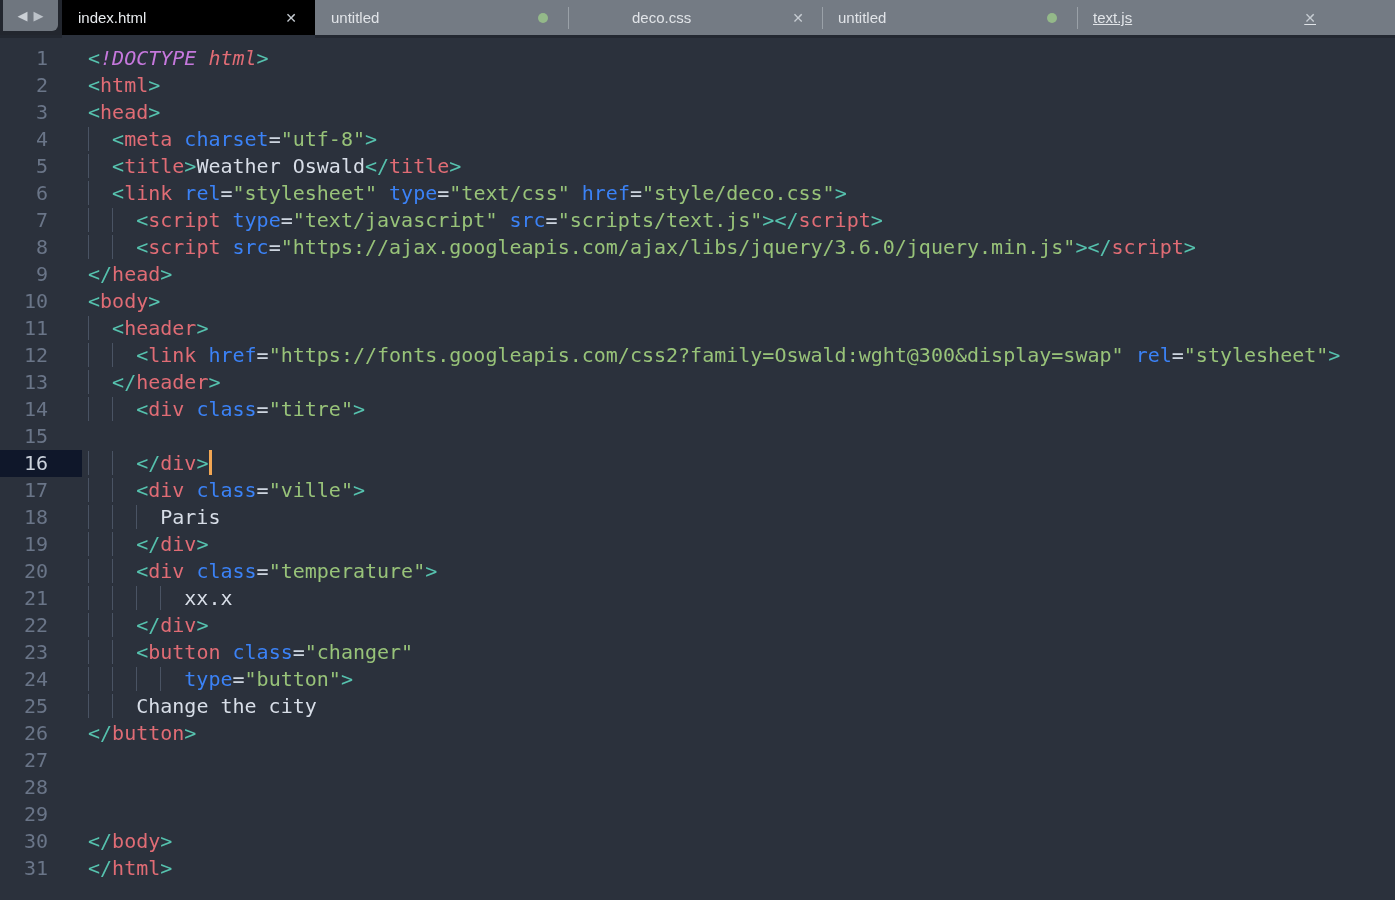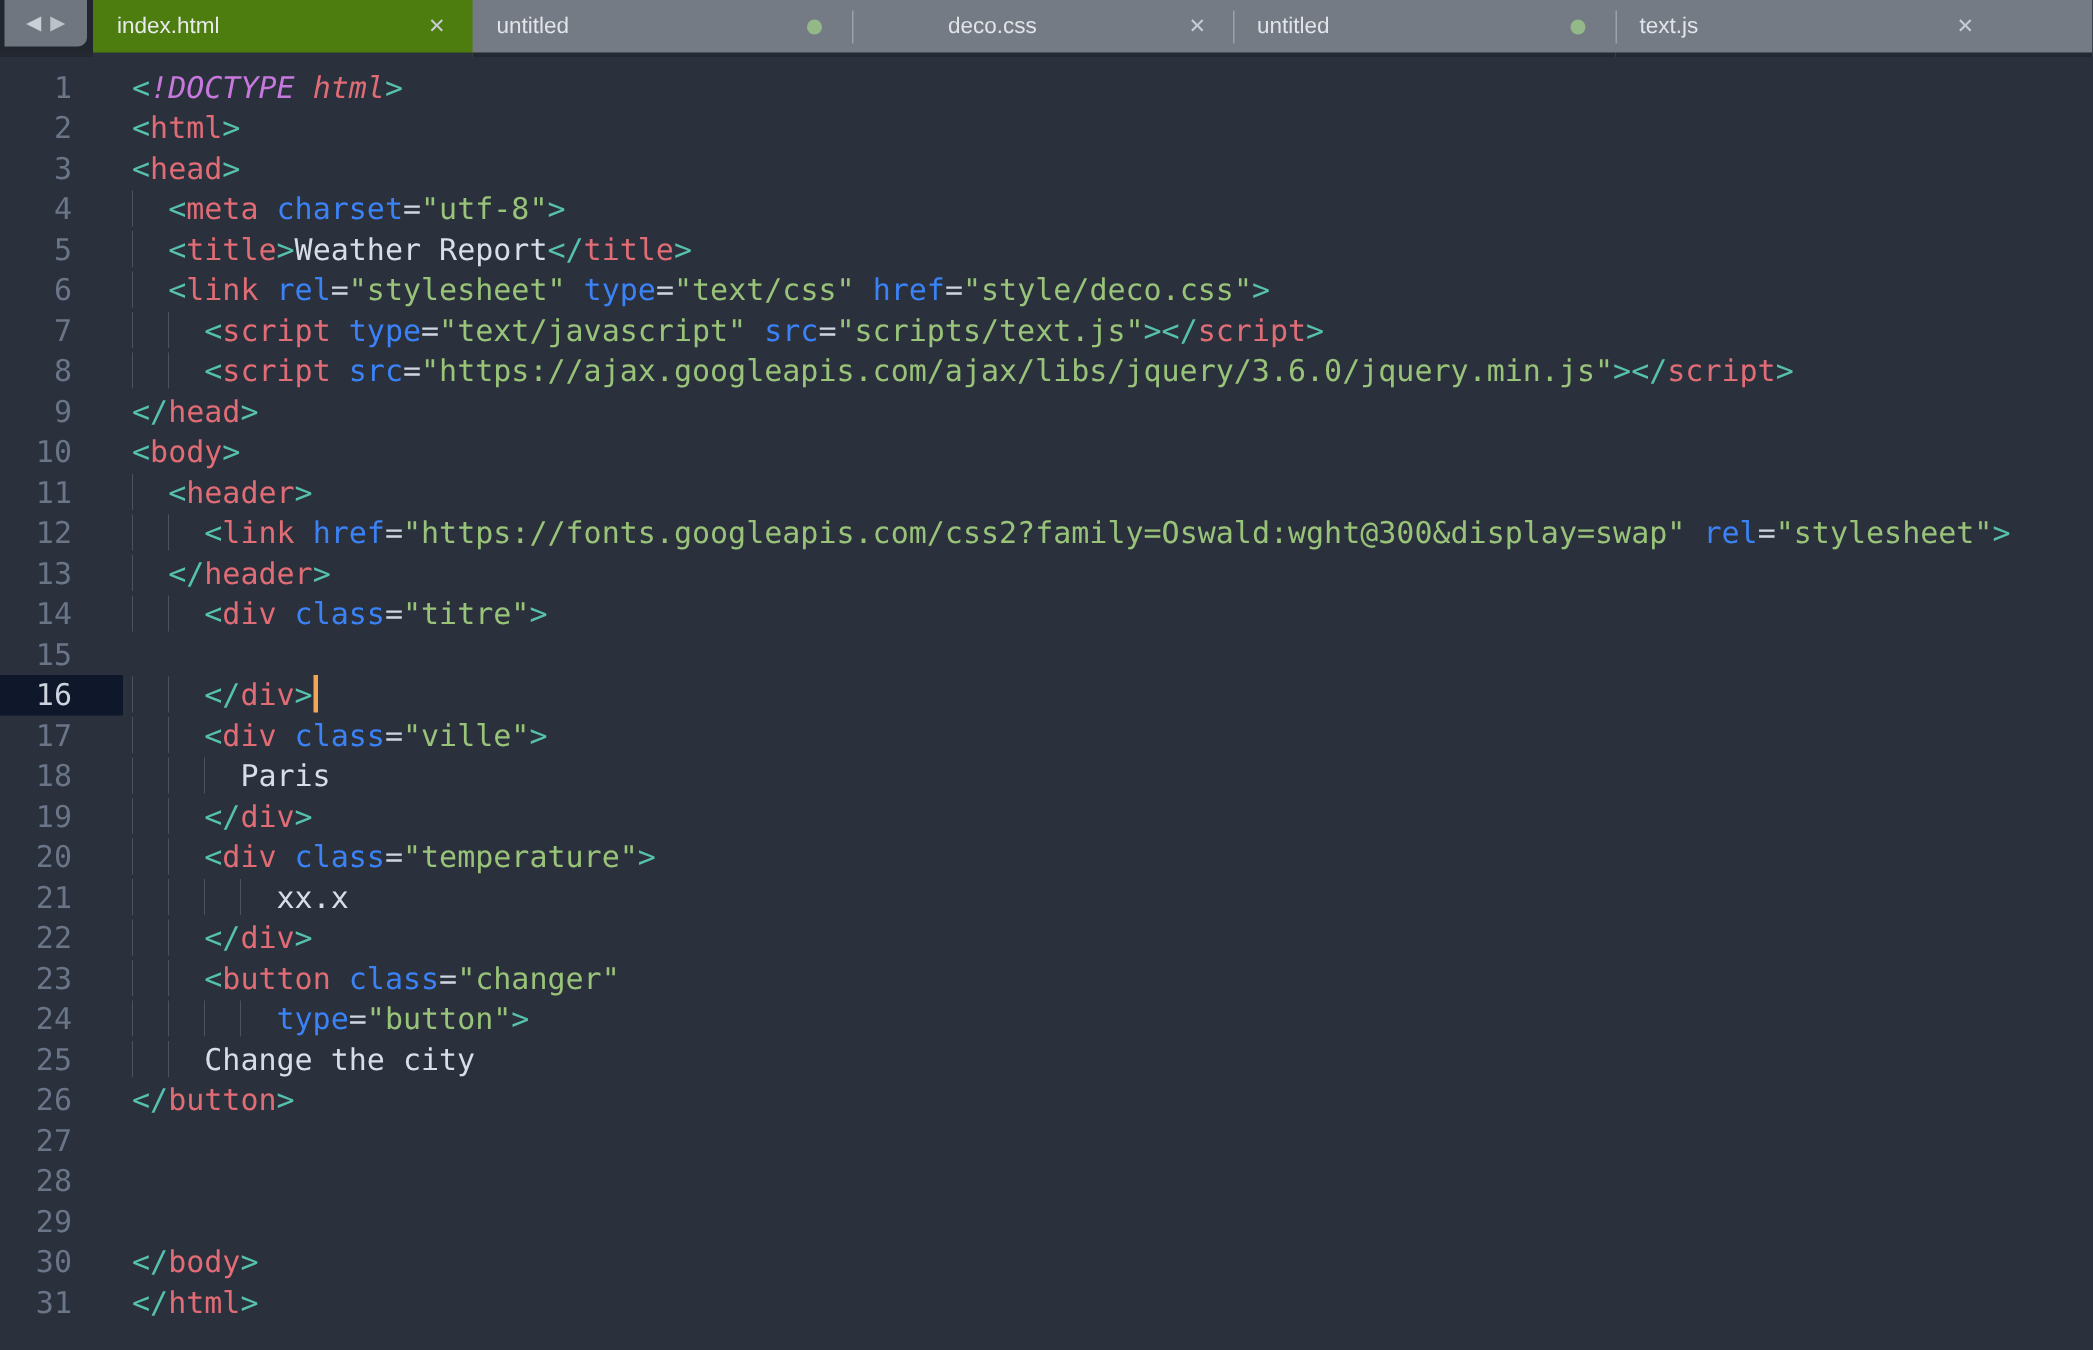--- a/index.html
+++ b/index.html
@@ -26,21 +26,21 @@
     font-size:13px;line-height:1;color:#cbd0d6;font-family:"DejaVu Sans", sans-serif;
   }
   .navbtn.fwd{color:#bcc2c9;}
   .tab{
     display:flex;align-items:center;position:relative;
     border-bottom:3px solid #232831;box-sizing:border-box;
     color:#e1e4e8;font-size:15px;cursor:pointer;
   }
   .tab .lab{padding-left:16px;flex:1 1 auto;white-space:nowrap;overflow:hidden;}
   .tab.active{
-    background:#4d7c0f;border-bottom:3px solid #2b313c;color:#e8ebee;
+    background:#000000;border-bottom:3px solid #2b313c;color:#e8ebee;
   }
   .tab.divided::before{
     content:"";position:absolute;left:0;top:7px;height:22px;width:1px;background:#9aa1a8;
   }
   .tab .close{
     background:none;border:none;cursor:pointer;
     color:#c6ccd2;font-size:14px;line-height:1;padding:0;margin:0 18px 0 8px;
     font-family:"DejaVu Sans", sans-serif;
   }
   .tab .dot{
@@ -100,21 +100,21 @@
       <span class="dot"></span>
     </div>
     <div class="tab divided" style="flex: 0 0 254px; padding-left: 48px;">
       <span class="lab">deco.css</span>
       <button class="close">✕</button>
     </div>
     <div class="tab divided" style="flex: 0 0 255px;">
       <span class="lab">untitled</span>
       <span class="dot"></span>
     </div>
-    <div class="tab divided" style="flex: 0 0 257px;">
+    <div class="tab divided" style="flex: 0 0 257px; text-decoration: underline;">
       <span class="lab">text.js</span>
       <button class="close">✕</button>
     </div>
     <div class="tab-filler"></div>
 </div>
 
 <div class="editor">
     <div class="line">
       <span class="ln">1</span>
       <span class="code"><span class="tk-b">&lt;</span><span class="tk-dk">!DOCTYPE</span><span class="tk-p"> </span><span class="tk-dh">html</span><span class="tk-b">&gt;</span></span>
@@ -126,21 +126,21 @@
     <div class="line">
       <span class="ln">3</span>
       <span class="code"><span class="tk-b">&lt;</span><span class="tk-t">head</span><span class="tk-b">&gt;</span></span>
     </div>
     <div class="line">
       <span class="ln">4</span>
       <span class="code"><span class="ind">  </span><span class="tk-b">&lt;</span><span class="tk-t">meta</span><span class="tk-p"> </span><span class="tk-a">charset</span><span class="tk-o">=</span><span class="tk-s">"utf-8"</span><span class="tk-b">&gt;</span></span>
     </div>
     <div class="line">
       <span class="ln">5</span>
-      <span class="code"><span class="ind">  </span><span class="tk-b">&lt;</span><span class="tk-t">title</span><span class="tk-b">&gt;</span><span class="tk-p">Weather Report</span><span class="tk-b">&lt;/</span><span class="tk-t">title</span><span class="tk-b">&gt;</span></span>
+      <span class="code"><span class="ind">  </span><span class="tk-b">&lt;</span><span class="tk-t">title</span><span class="tk-b">&gt;</span><span class="tk-p">Weather Oswald</span><span class="tk-b">&lt;/</span><span class="tk-t">title</span><span class="tk-b">&gt;</span></span>
     </div>
     <div class="line">
       <span class="ln">6</span>
       <span class="code"><span class="ind">  </span><span class="tk-b">&lt;</span><span class="tk-t">link</span><span class="tk-p"> </span><span class="tk-a">rel</span><span class="tk-o">=</span><span class="tk-s">"stylesheet"</span><span class="tk-p"> </span><span class="tk-a">type</span><span class="tk-o">=</span><span class="tk-s">"text/css"</span><span class="tk-p"> </span><span class="tk-a">href</span><span class="tk-o">=</span><span class="tk-s">"style/deco.css"</span><span class="tk-b">&gt;</span></span>
     </div>
     <div class="line">
       <span class="ln">7</span>
       <span class="code"><span class="ind">    </span><span class="tk-b">&lt;</span><span class="tk-t">script</span><span class="tk-p"> </span><span class="tk-a">type</span><span class="tk-o">=</span><span class="tk-s">"text/javascript"</span><span class="tk-p"> </span><span class="tk-a">src</span><span class="tk-o">=</span><span class="tk-s">"scripts/text.js"</span><span class="tk-b">&gt;&lt;/</span><span class="tk-t">script</span><span class="tk-b">&gt;</span></span>
     </div>
     <div class="line">

